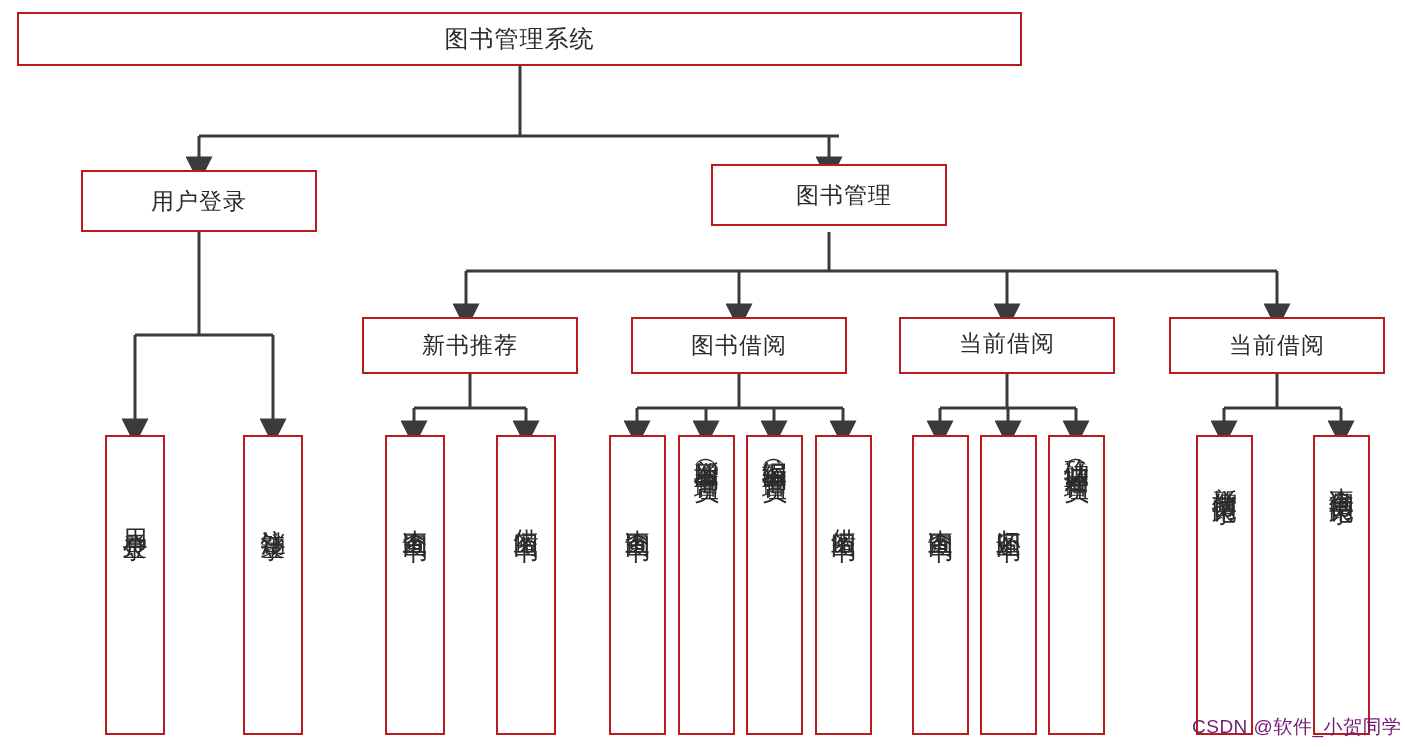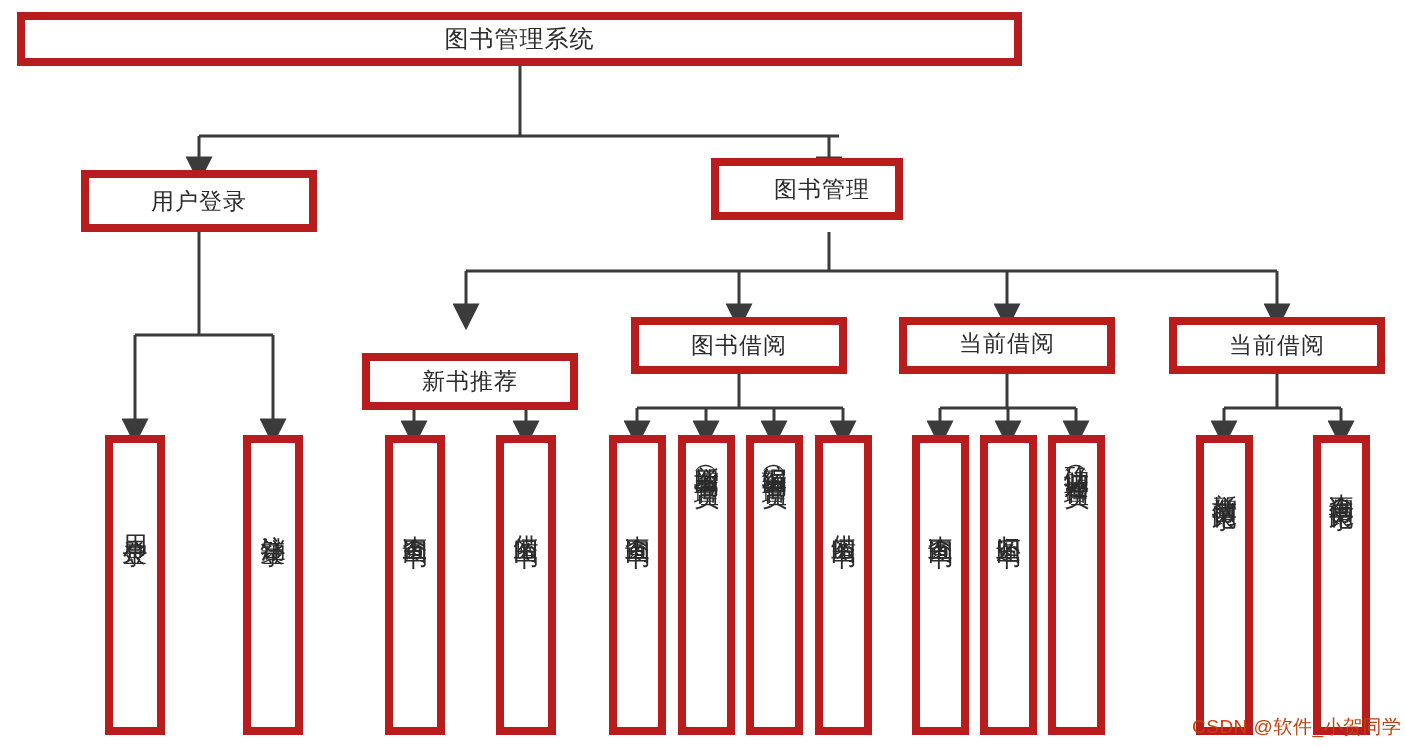--- a/index.html
+++ b/index.html
@@ -16,21 +16,21 @@
   }
   #wires{
     position:absolute;
     left:0; top:0;
     width:1405px; height:747px;
     pointer-events:none;
   }
   .node{
     position:absolute;
     box-sizing:border-box;
-    border:8px solid #b91c1c;
+    border:2px solid #b91c1c;
     background:#ffffff;
     color:#2b2b2b;
     display:flex;
     align-items:center;
     justify-content:center;
     overflow:visible;
   }
   .node.h{
     
     font-size:23px;
@@ -50,21 +50,21 @@
     font-size:25px;
     line-height:1.08;
     letter-spacing:3px;
     color:#2b2b2b;
     white-space:nowrap;
     display:block;
   }
   .watermark{
     position:absolute;
     font-size:19px;
-    color:#c2410c;
+    color:#701a75;
     letter-spacing:0.5px;
     white-space:nowrap;
     user-select:none;
   }
 </style>
 </head>
 <body>
 
 <div id="stage">
 
@@ -118,25 +118,25 @@
     </g>
   </svg>
 
   <div class="node h root" style="left:17px;top:12px;width:1005px;height:54px;">
     <span>图书管理系统</span>
   </div>
 
   <div class="node h" style="left:81px;top:170px;width:236px;height:62px;">
     <span>用户登录</span>
   </div>
-  <div class="node h" style="left:711px;top:158px;width:192px;height:62px;padding-left:30px;">
+  <div class="node h" style="left:711px;top:164px;width:236px;height:62px;padding-left:30px;">
     <span>图书管理</span>
   </div>
 
-  <div class="node h" style="left:362px;top:317px;width:216px;height:57px;margin-top:36px;">
+  <div class="node h" style="left:362px;top:317px;width:216px;height:57px;">
     <span>新书推荐</span>
   </div>
   <div class="node h" style="left:631px;top:317px;width:216px;height:57px;">
     <span>图书借阅</span>
   </div>
   <div class="node h" style="left:899px;top:317px;width:216px;height:57px;font-family:Liberation Mono, monospace;">
     <span>当前借阅</span>
   </div>
   <div class="node h" style="left:1169px;top:317px;width:216px;height:57px;">
     <span>当前借阅</span>

